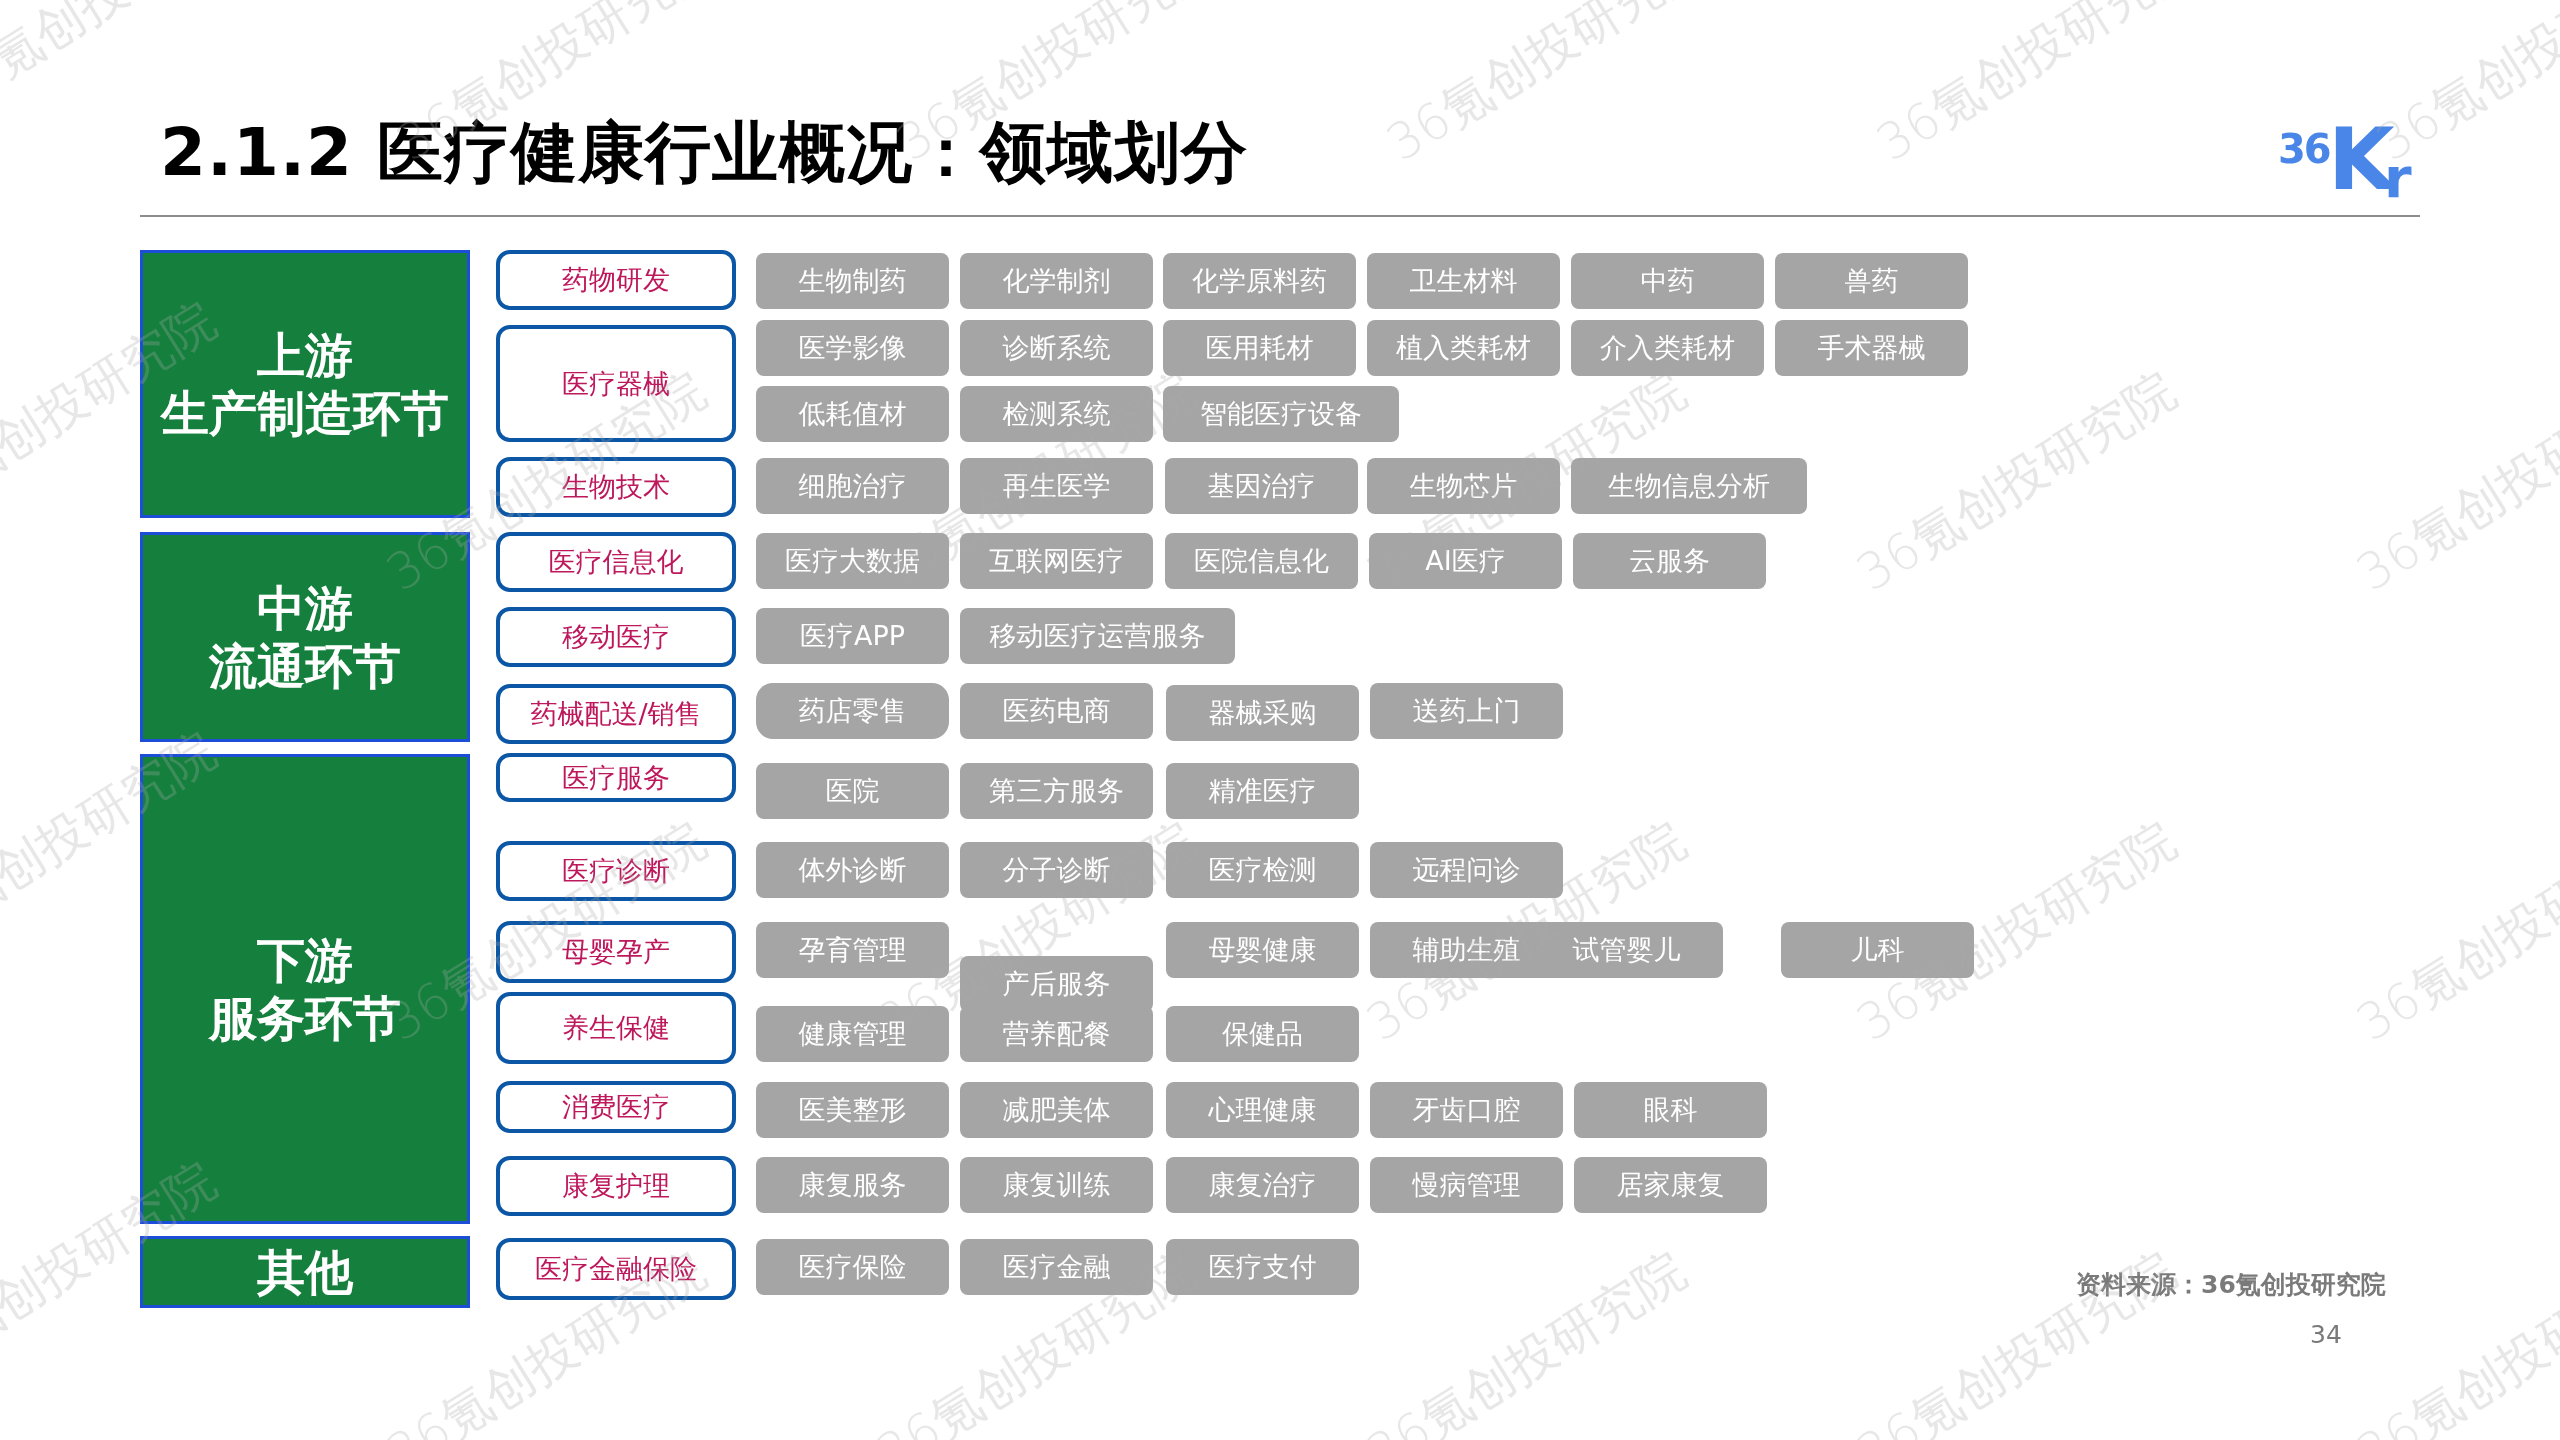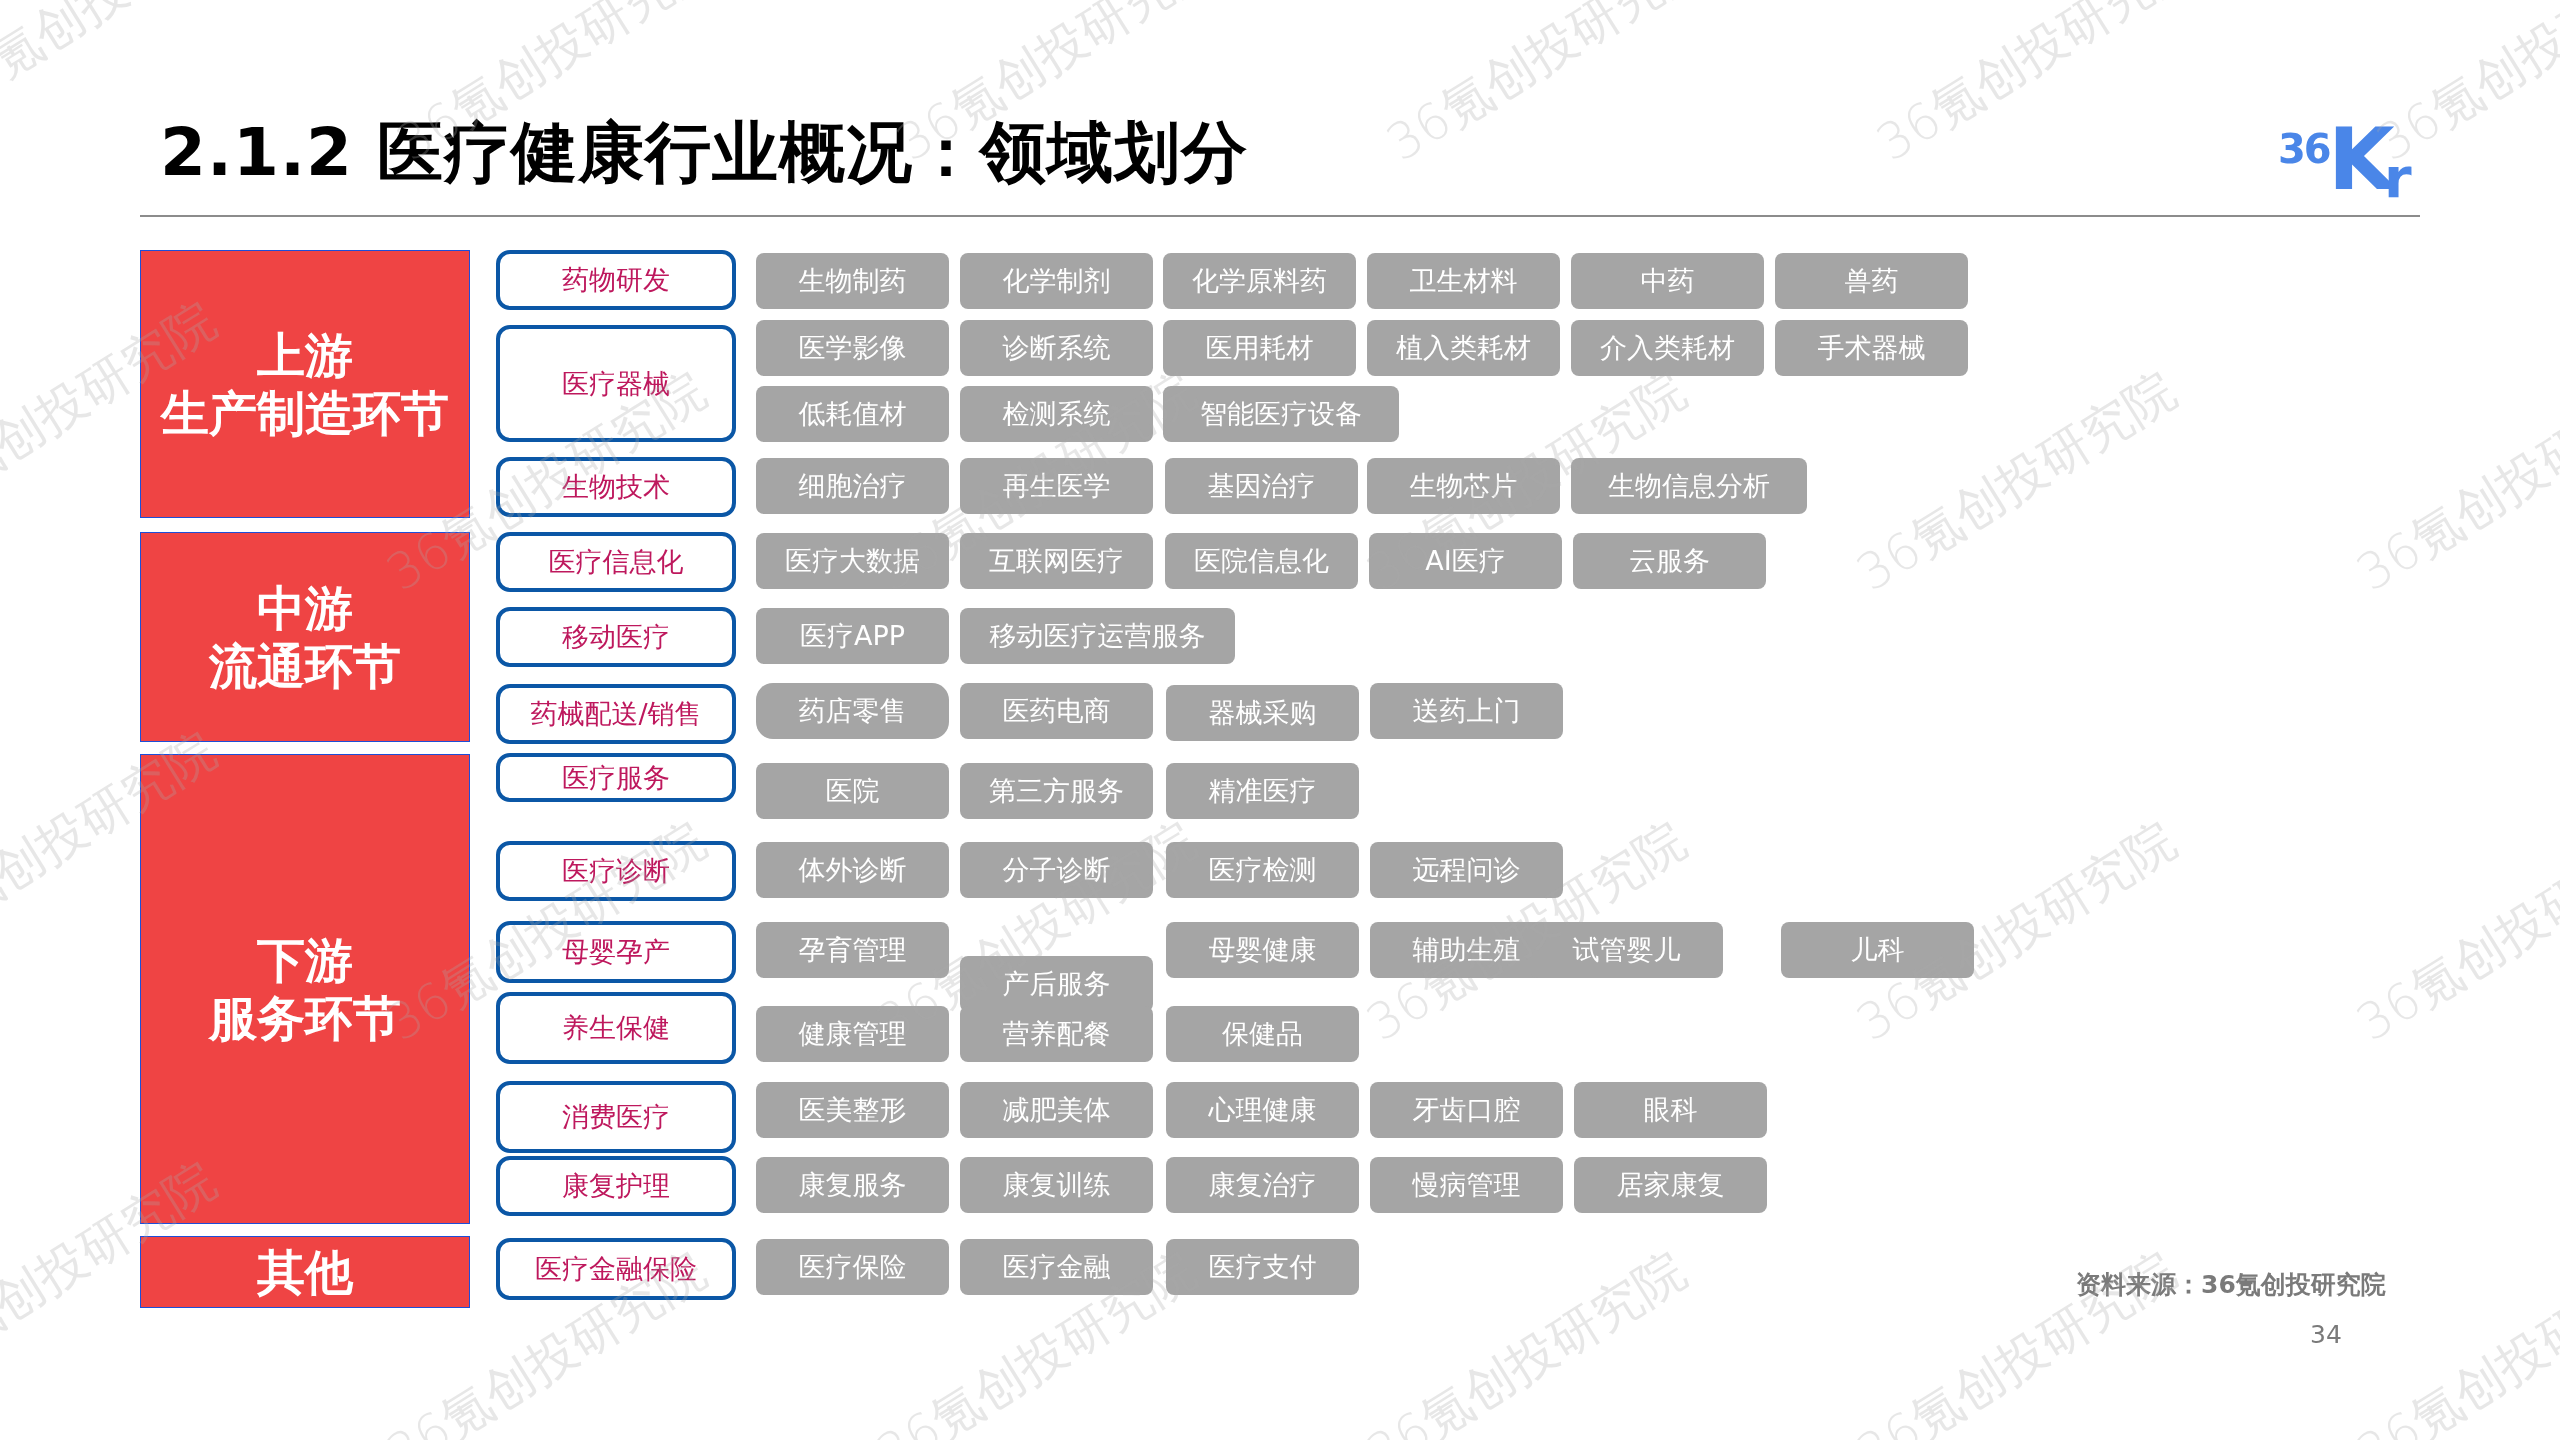--- a/index.html
+++ b/index.html
@@ -22,22 +22,22 @@
   .logo {
     position: absolute; left: 2278px; top: 118px; height: 88px; width: 140px;
     color: #4a86e8; font-family: "DejaVu Sans", sans-serif; font-weight: bold;
   }
   .logo .n36 { position: absolute; left: 0; top: 8px; font-size: 40px; letter-spacing: -2px; }
   .logo .k { position: absolute; left: 50px; top: -2px; font-size: 86px; line-height: 1; }
   .logo .r { position: absolute; left: 106px; top: 32px; font-size: 56px; line-height: 1; }
   .divider { position: absolute; left: 140px; top: 215px; width: 2280px; height: 2px; background: #8c8c8c; }
 
   .stage {
-    position: absolute; left: 140px; width: 330px; background: #ef4444;
-    border: 1px solid #1d4ed8; box-sizing: border-box;
+    position: absolute; left: 140px; width: 330px; background: #15803d;
+    border: 3px solid #1d4ed8; box-sizing: border-box;
     display: flex; align-items: center; justify-content: center; text-align: center;
     color: #ffffff; font-weight: bold; font-size: 48px; line-height: 58px;
   }
   .stage span { display: block; }
 
   .cat {
     position: absolute; left: 496px; width: 240px; box-sizing: border-box;
     border: 4px solid #0b57a6; border-radius: 14px; background: #fff;
     display: flex; align-items: center; justify-content: center;
     font-size: 27px; color: #be185d;
@@ -97,21 +97,21 @@
 <div class="cat" style="top:250px;height:60px;">药物研发</div>
 <div class="cat" style="top:325px;height:117px;">医疗器械</div>
 <div class="cat" style="top:457px;height:60px;">生物技术</div>
 <div class="cat" style="top:532px;height:60px;">医疗信息化</div>
 <div class="cat" style="top:607px;height:60px;">移动医疗</div>
 <div class="cat" style="top:684px;height:60px;">药械配送/销售</div>
 <div class="cat" style="top:753px;height:49px;">医疗服务</div>
 <div class="cat" style="top:841px;height:60px;">医疗诊断</div>
 <div class="cat" style="top:921px;height:62px;">母婴孕产</div>
 <div class="cat" style="top:992px;height:72px;">养生保健</div>
-<div class="cat" style="top:1081px;height:72px;">消费医疗</div>
+<div class="cat" style="top:1081px;height:52px;">消费医疗</div>
 <div class="cat" style="top:1156px;height:60px;">康复护理</div>
 <div class="cat" style="top:1238px;height:62px;">医疗金融保险</div>
 
 <div class="tag" style="left:756px;top:253px;">生物制药</div>
 <div class="tag" style="left:960px;top:253px;">化学制剂</div>
 <div class="tag" style="left:1163px;top:253px;">化学原料药</div>
 <div class="tag" style="left:1367px;top:253px;">卫生材料</div>
 <div class="tag" style="left:1571px;top:253px;">中药</div>
 <div class="tag" style="left:1775px;top:253px;">兽药</div>
 

